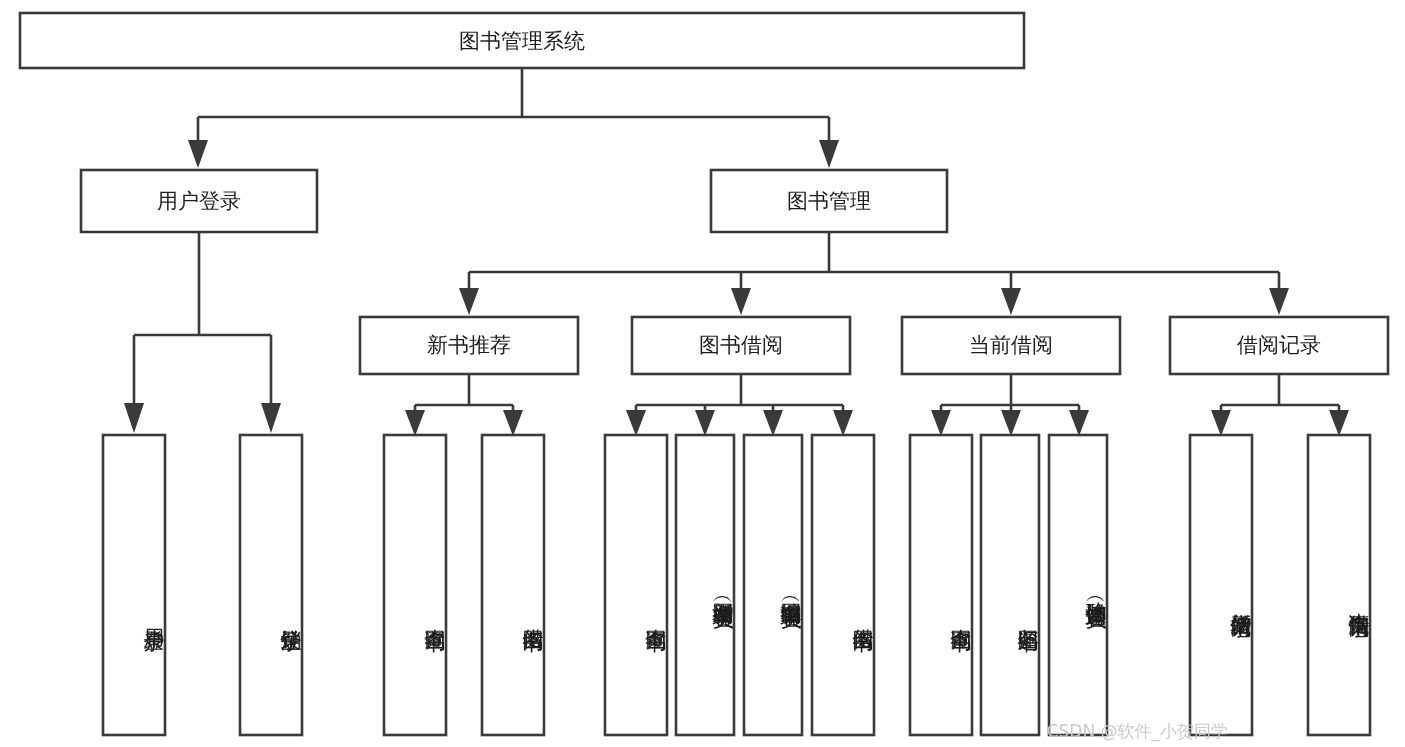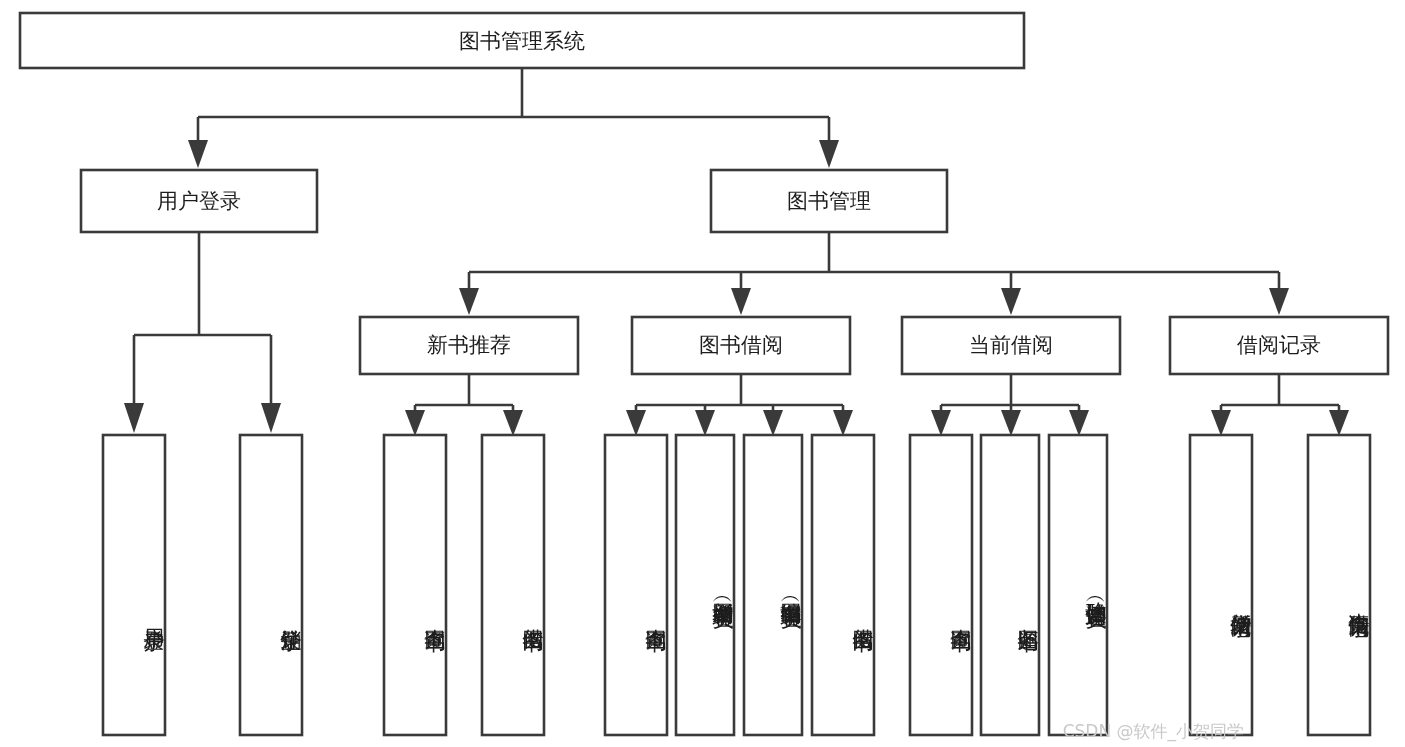--- a/index.html
+++ b/index.html
@@ -59,21 +59,21 @@
     letter-spacing: 1px;
     text-align: center;
     white-space: nowrap;
     pointer-events: none;
     display: flex;
     align-items: flex-start;
     justify-content: center;
   }
   .watermark {
     position: absolute;
-    right: 8px;
+    right: 24px;
     bottom: 4px;
     font-family: "DejaVu Sans", "Liberation Sans", sans-serif;
     font-size: 17px;
     color: #c9c9c9;
     white-space: nowrap;
     user-select: none;
   }
 </style>
 </head>
 <body>

